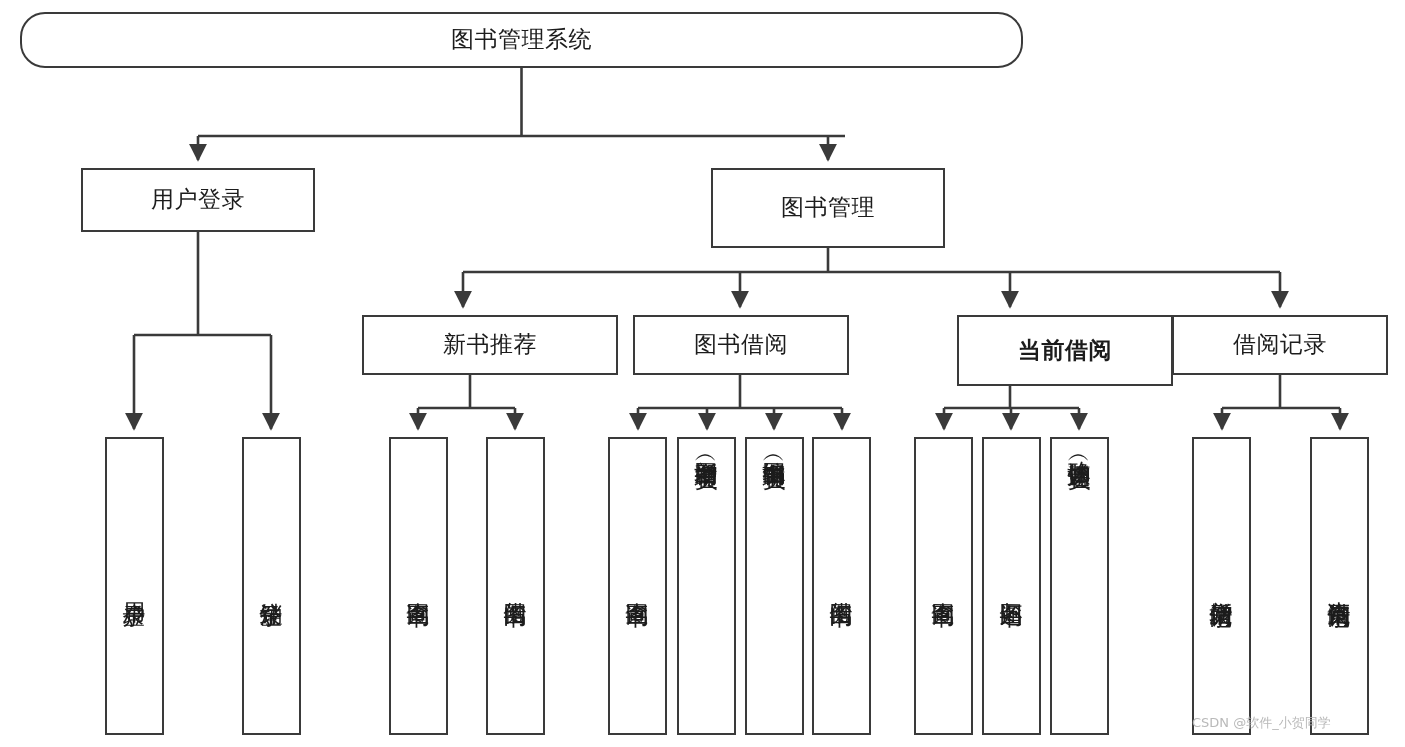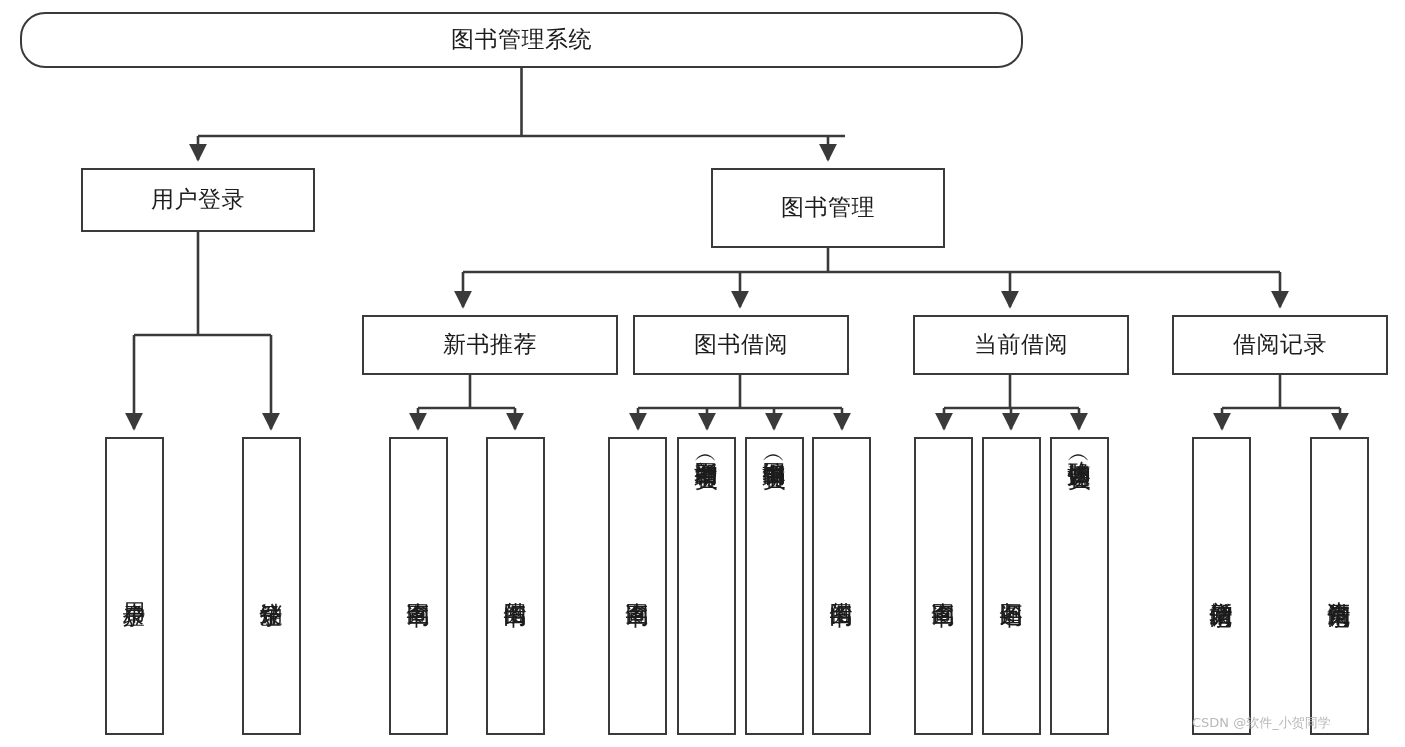--- a/index.html
+++ b/index.html
@@ -133,21 +133,21 @@
   <div class="node node-h" style="left:711px; top:168px; width:234px; height:80px;">
     <span>图书管理</span>
   </div>
 
   <div class="node node-h" style="left:362px; top:315px; width:256px; height:60px;">
     <span>新书推荐</span>
   </div>
   <div class="node node-h" style="left:633px; top:315px; width:216px; height:60px;">
     <span>图书借阅</span>
   </div>
-  <div class="node node-h" style="left:913px; top:315px; width:216px; height:60px;">
+  <div class="node node-h" style="left:957px; top:315px; width:216px; height:71px;font-weight:bold;">
     <span>当前借阅</span>
   </div>
   <div class="node node-h" style="left:1172px; top:315px; width:216px; height:60px;">
     <span>借阅记录</span>
   </div>
 
   <div class="node node-v" style="left:105px; top:437px; width:59px; height:298px;">
     <span>用户登录</span>
   </div>
   <div class="node node-v" style="left:242px; top:437px; width:59px; height:298px;">

